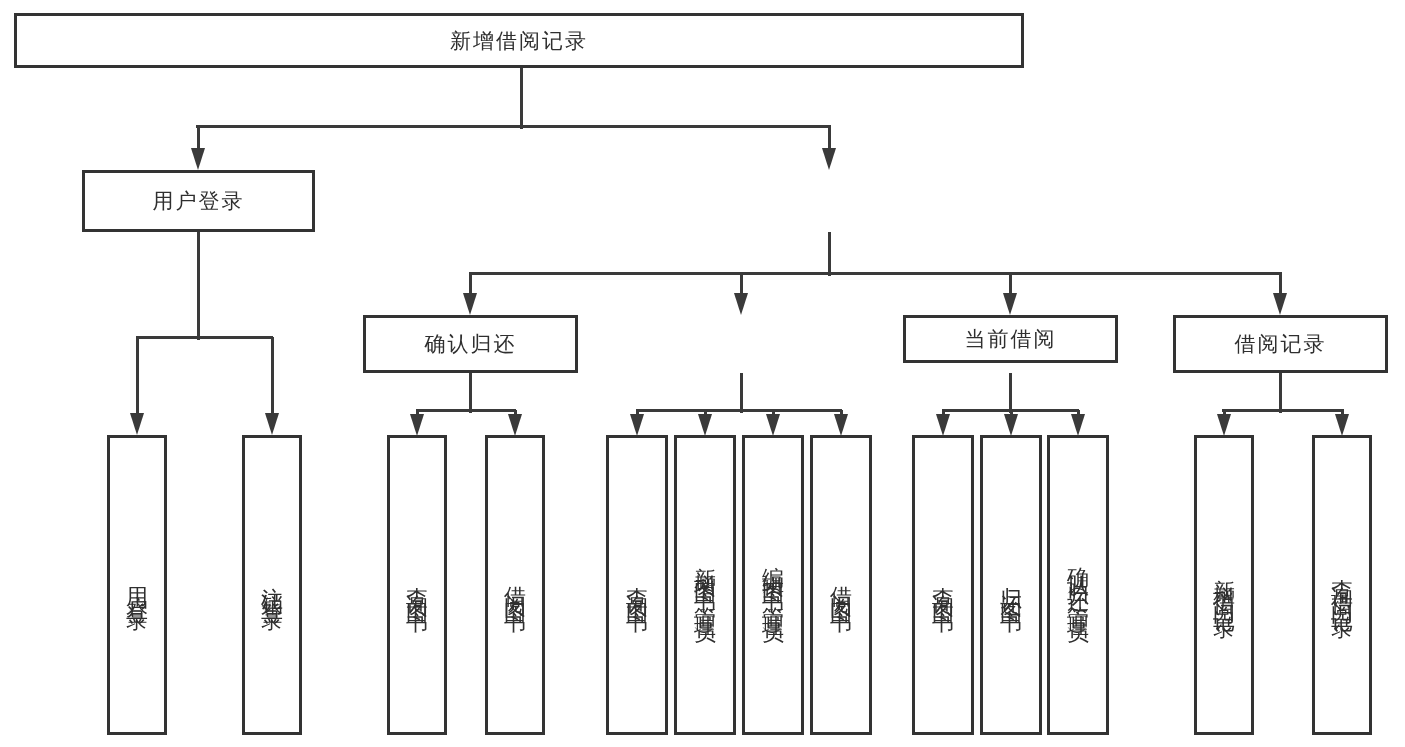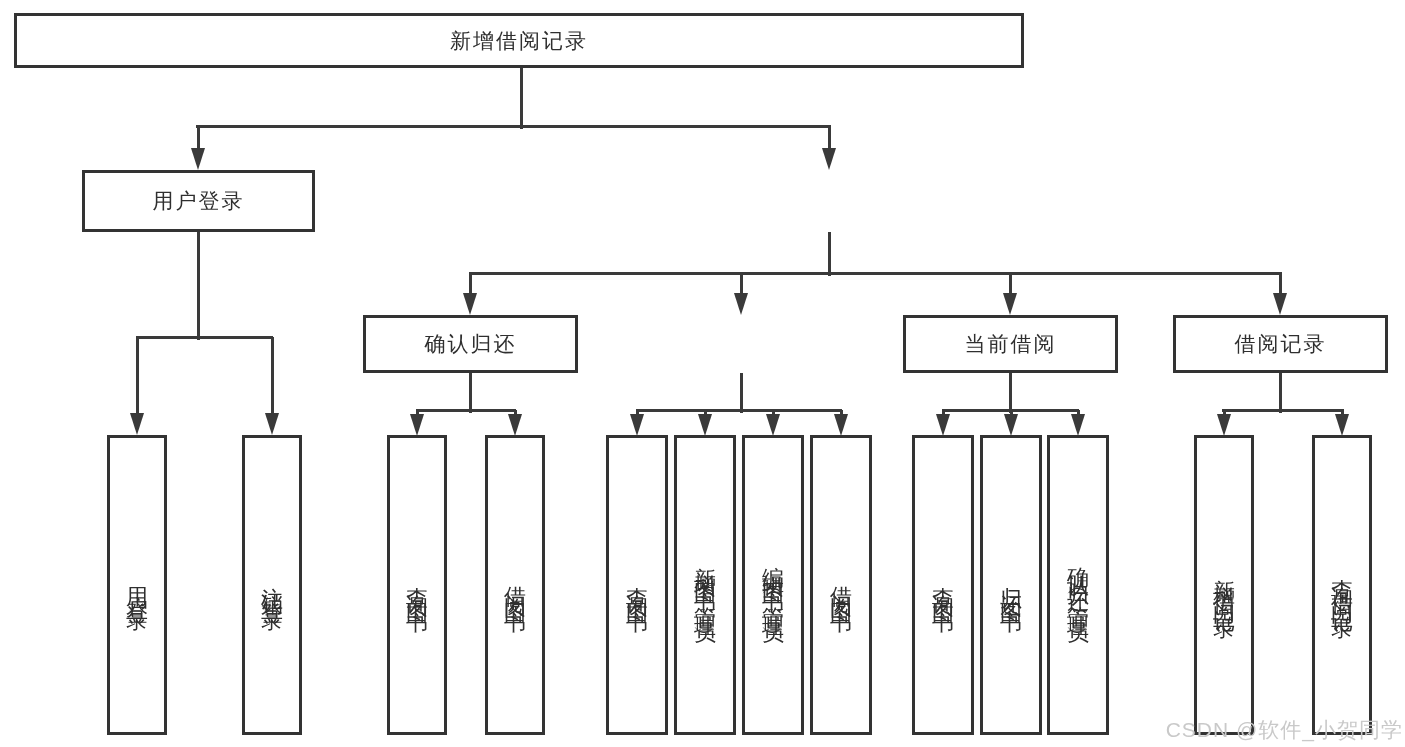--- a/index.html
+++ b/index.html
@@ -74,21 +74,21 @@
     <span class="lbl">新增借阅记录</span>
   </div>
 
   <div class="box" style="left:82px;top:170px;width:233px;height:62px">
     <span class="lbl">用户登录</span>
   </div>
 
   <div class="box" style="left:363px;top:315px;width:215px;height:58px">
     <span class="lbl">确认归还</span>
   </div>
-  <div class="box" style="left:903px;top:315px;width:215px;height:58px">
+  <div class="box" style="left:903px;top:315px;width:215px;height:48px">
     <span class="lbl">当前借阅</span>
   </div>
   <div class="box" style="left:1173px;top:315px;width:215px;height:58px">
     <span class="lbl">借阅记录</span>
   </div>
 
   <div class="box leaf" style="left:107px;top:435px;width:60px;height:300px">
     <span class="lbl">用户登录</span>
   </div>
   <div class="box leaf" style="left:242px;top:435px;width:60px;height:300px">
@@ -125,21 +125,20 @@
     <span class="lbl">确认归还（管理员）</span>
   </div>
 
   <div class="box leaf" style="left:1194px;top:435px;width:60px;height:300px">
     <span class="lbl">新增借阅记录</span>
   </div>
   <div class="box leaf" style="left:1312px;top:435px;width:60px;height:300px">
     <span class="lbl">查询借阅记录</span>
   </div>
 
-  <div class="watermark">CSDN @软件_小贺同学</div>
 <div class="cl" style="left: 520px; top: 68px; width: 3px; height: 61px;"></div>
     <div class="cl" style="left: 196px; top: 125px; width: 635px; height: 3px;"></div>
     <div class="cl" style="left: 197px; top: 126px; width: 3px; height: 26px;"></div>
     <div class="ah" style="left: 191px; top: 148px;"></div>
     <div class="cl" style="left: 828px; top: 126px; width: 3px; height: 26px;"></div>
     <div class="ah" style="left: 822px; top: 148px;"></div>
     <div class="cl" style="left: 197px; top: 232px; width: 3px; height: 108px;"></div>
     <div class="cl" style="left: 136px; top: 336px; width: 137px; height: 3px;"></div>
     <div class="cl" style="left: 136px; top: 337px; width: 3px; height: 80px;"></div>
     <div class="ah" style="left: 130px; top: 413px;"></div>

